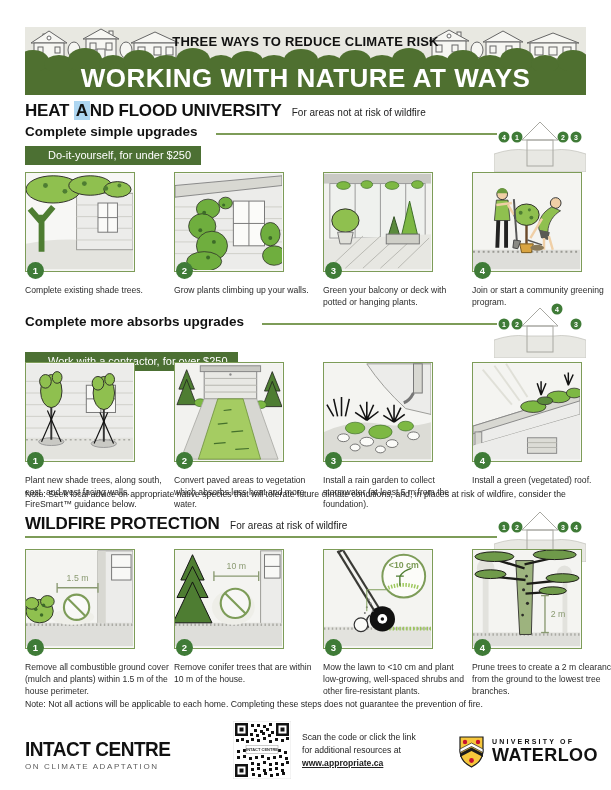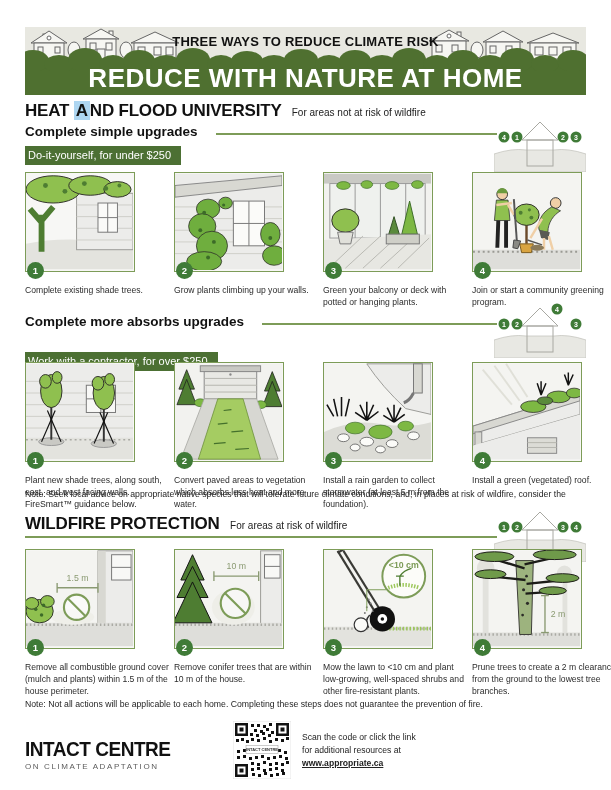--- a/index.html
+++ b/index.html
@@ -19,21 +19,21 @@
         font-size:26px;font-weight:bold;letter-spacing:.5px;color:#fff;}
 
   
   .h1{font-size:17px;font-weight:bold;letter-spacing:-.2px;color:#111;white-space:nowrap;}
   .h1 .suffix{font-size:10px;font-weight:normal;letter-spacing:0;color:#222;margin-left:6px;}
   .hl{background:#aed6f1;padding:0 2px;}
   .h2{font-size:13.5px;font-weight:bold;color:#111;white-space:nowrap;}
   .rule{background:#7d9c58;height:1.5px;}
   .rule2{background:#7d9c58;height:2px;}
   .tag{display:inline-block;background:#4c7033;color:#fff;font-size:11px;
-       padding:3px 10px 4px 3px;white-space:nowrap;}
+       padding:3px 10px 4px 23px;white-space:nowrap;}
 
   
   .cards-row{left:25px;width:561px;display:flex;gap:37px;}
   .card-col{width:112px;flex:0 0 112px;}
   .card{position:relative;width:110px;height:100px;border:1.5px solid #7d9c58;background:#f7f7f5;box-sizing:border-box;}
   .card svg{display:block;}
   .badge{position:absolute;left:1px;bottom:-8px;width:17px;height:17px;border-radius:50%;
          background:#3f7b37;color:#fff;font-size:9.5px;font-weight:bold;text-align:center;line-height:17px;}
   .caption{margin-top:12px;width:148px;font-size:8.6px;line-height:1.4;color:#2c2c2c;}
   .note{font-size:8.7px;color:#1f1f1f;}
@@ -114,21 +114,21 @@
           <ellipse cx="384" cy="17" rx="17" ry="12"></ellipse>
         <ellipse cx="412" cy="21" rx="14" ry="9"></ellipse>
           <ellipse cx="438" cy="18" rx="16" ry="11"></ellipse>
           <ellipse cx="465" cy="21" rx="15" ry="9"></ellipse>
         <ellipse cx="492" cy="17" rx="17" ry="12"></ellipse>
           <ellipse cx="520" cy="21" rx="14" ry="9"></ellipse>
           <ellipse cx="548" cy="18" rx="16" ry="11"></ellipse>
       </g>
     </svg>
     <div class="kicker">THREE WAYS TO REDUCE CLIMATE RISK</div>
-    <div class="title">REDUCE WITH NATURE AT HOME</div>
+    <div class="title">WORKING WITH NATURE AT WAYS</div>
   </div>
 
   <div class="abs h1" style="left:25px;top:101px;">
     <span>HEAT</span><span> </span><span class="hl">A</span><span>ND FLOOD UNIVERSITY</span>
     <span class="suffix">For areas not at risk of wildfire</span>
   </div>
 
   <div class="abs h2" style="left:25px;top:124px;">Complete simple upgrades</div>
   <div class="abs rule" style="left:216px;top:133px;width:281px;"></div>
 
@@ -695,14 +695,30 @@
     <rect x="13" y="24.5" width="32" height="8" fill="#fff" stroke="#999" stroke-width=".5"></rect>
     <text x="29" y="30" text-anchor="middle" font-size="4" font-weight="bold" fill="#333" font-family="Liberation Sans,sans-serif">INTACT CENTRE</text>
   </svg>
 
   <div class="abs scan" style="left:302px;top:731px;width:140px;">
     <div>Scan the code or click the link</div>
     <div>for additional resources at</div>
     <div class="link">www.appropriate.ca</div>
   </div>
 
+  <div class="abs uw" style="left:458px;top:736px;">
+    <svg width="27" height="32" viewBox="0 0 27 32">
+      <path d="M2 1 H25 V14 C25 24 19 28 13.5 31 C8 28 2 24 2 14 Z" fill="#f6c73c" stroke="#1c1c1c" stroke-width="1.2"></path>
+      <path d="M2 13 L13.5 7 L25 13 L25 16.5 L13.5 10.5 L2 16.5 Z" fill="#fff" stroke="#1c1c1c" stroke-width=".7"></path>
+      <path d="M2 17.5 L13.5 11.5 L25 17.5 L25 21 L13.5 15 L2 21 Z" fill="#1c1c1c"></path>
+      <g fill="#c8102e">
+          <circle cx="7" cy="6" r="2.2"></circle>
+          <circle cx="20" cy="6" r="2.2"></circle>
+          <circle cx="13.5" cy="24.5" r="2.4"></circle>
+        </g>
+    </svg>
+    <div class="uw-text">
+      <div class="l1">UNIVERSITY OF</div>
+      <div class="l2">WATERLOO</div>
+    </div>
+  </div>
 
 </div>
 
 </body></html>

